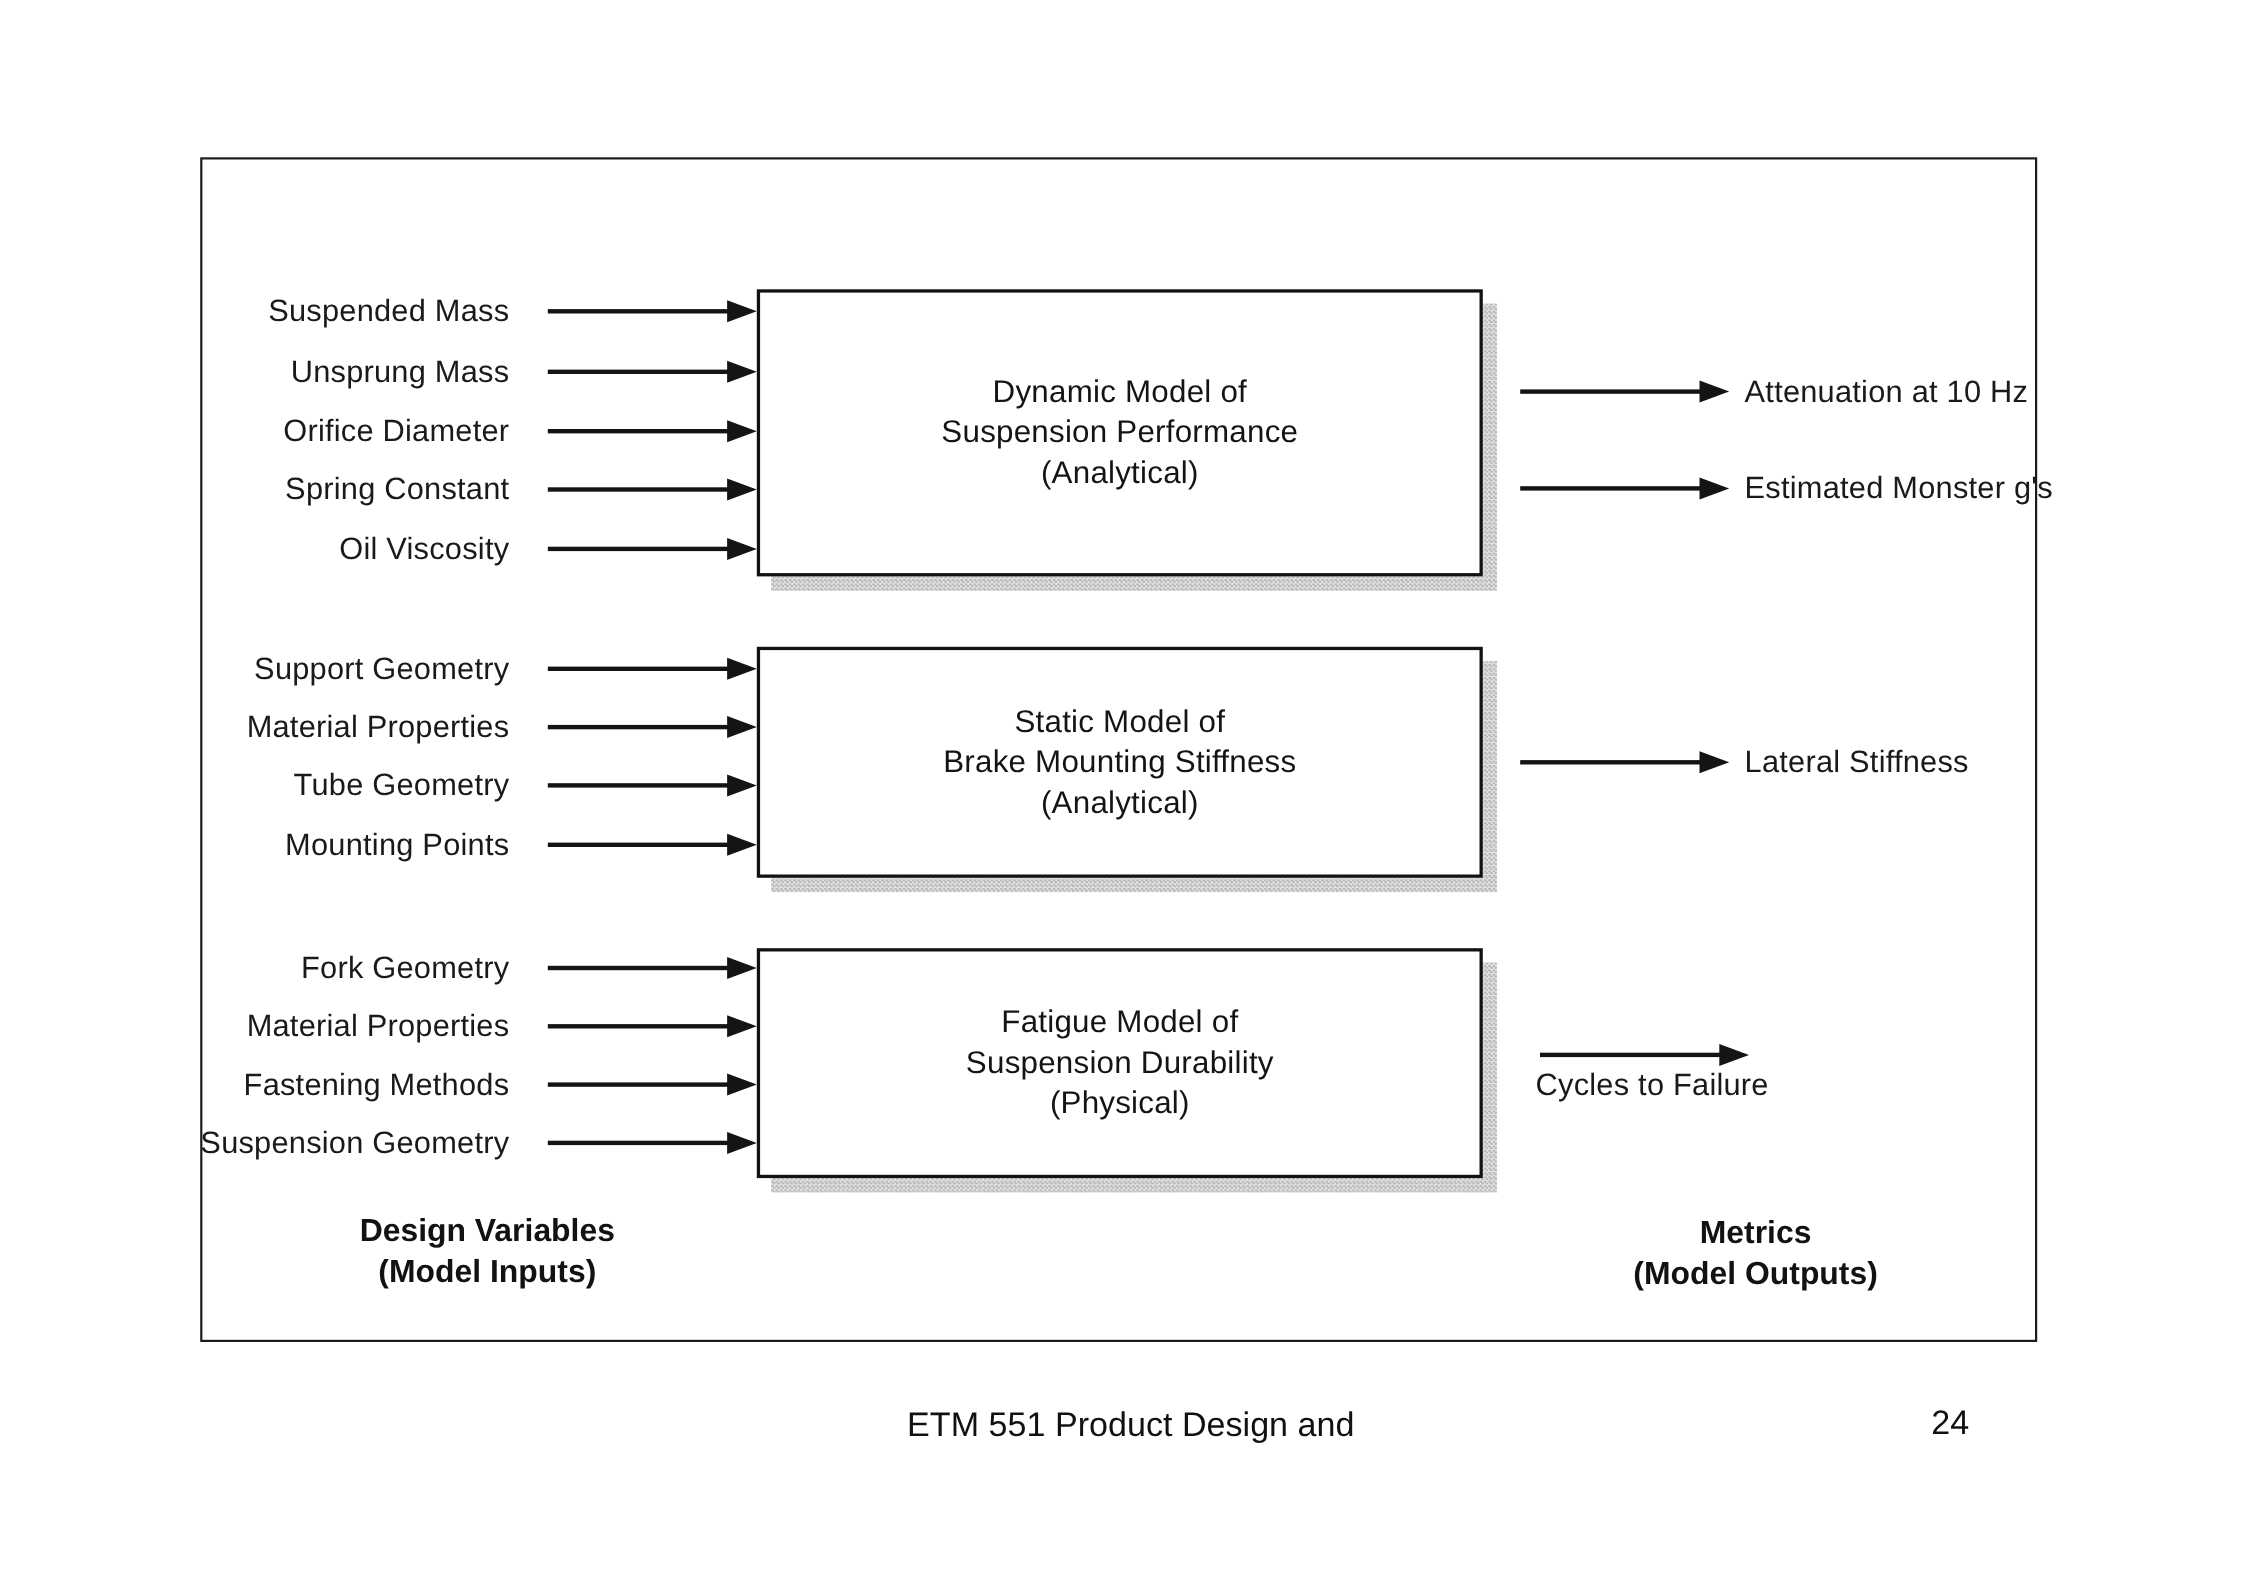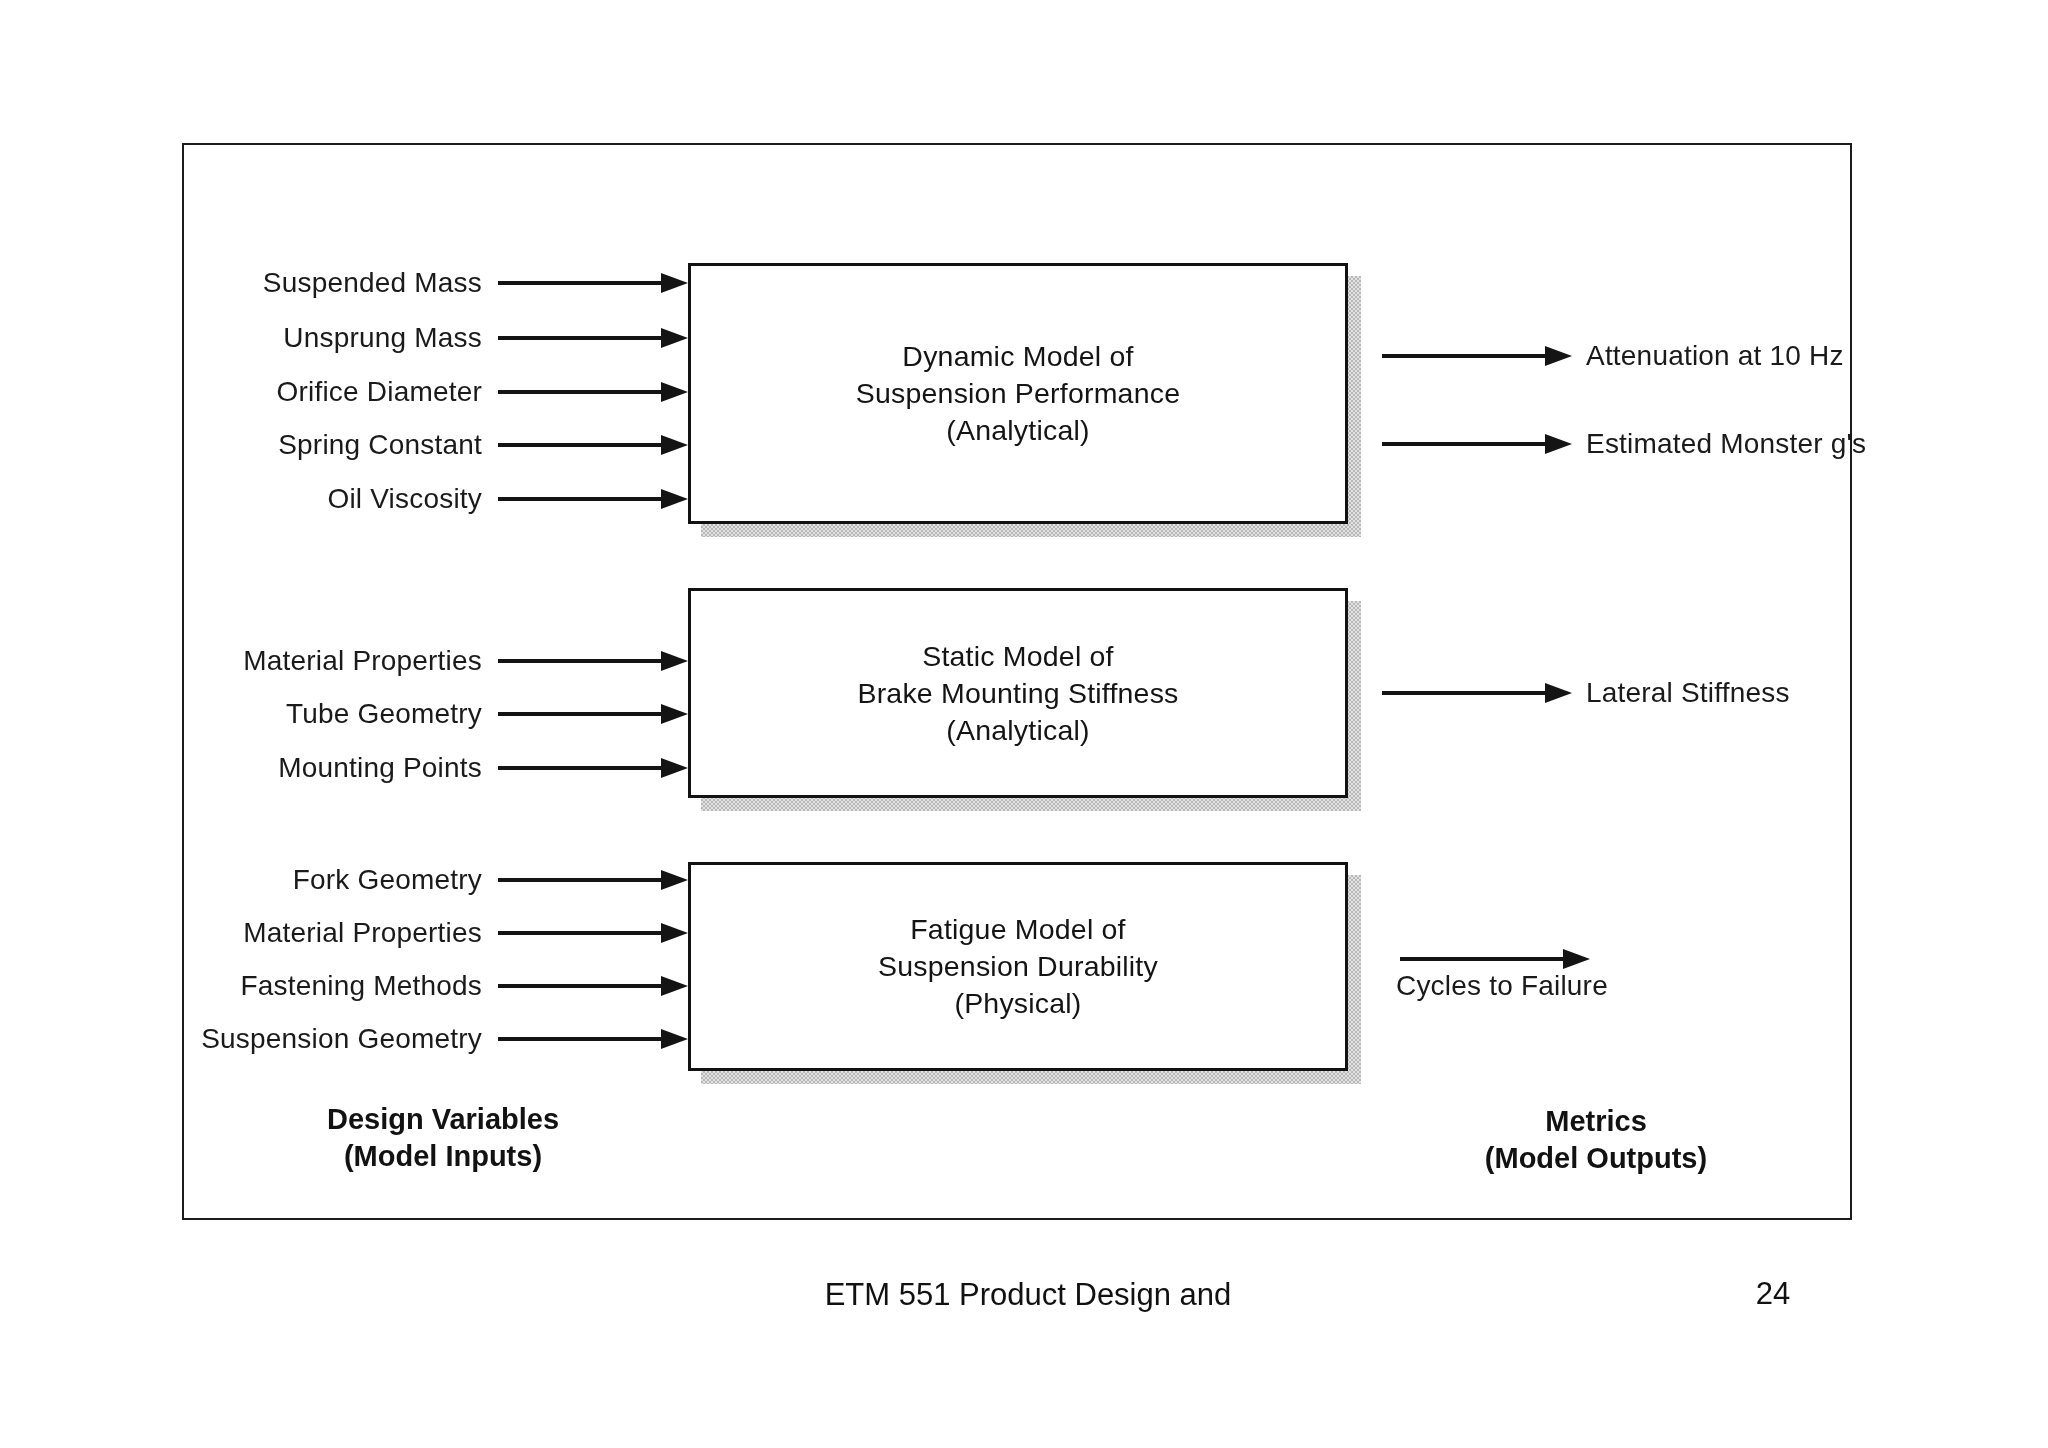--- a/index.html
+++ b/index.html
@@ -30,21 +30,21 @@
     display:flex; flex-direction:column; justify-content:center;
     text-align:center;
   }
   .model-box .title-line {
     font-size:28.5px; line-height:37px; color:#141414; letter-spacing:0.2px;
   }
   
   .io-row {
     position:absolute; height:30px; display:flex; align-items:center;
   }
-  .io-row.input  { right:1360px; justify-content:flex-end; }
+  .io-row.input  { right:1360px; justify-content:flex-end;gap:19px; }
   .io-row.output { left:1358px; justify-content:flex-start;padding-left:24px; }
   .io-label {
     font-size:28px; color:#1a1a1a; white-space:nowrap; letter-spacing:0.2px;
   }
   .io-row.input  .io-label { margin-right:16px; }
   .io-row.output .io-label { margin-left:14px; }
   .harrow {
     position:relative; width:190px; height:22px; flex:0 0 auto;
   }
   .harrow::before {
@@ -116,20 +116,24 @@
     <span class="io-label">Estimated Monster g's</span>
   </div>
 
   <div class="box-shadow" style="left:701px; top:601px; width:660px; height:210px;"></div>
   <div class="model-box" style="top:588px; height:210px;">
     <div class="title-line">Static Model of</div>
     <div class="title-line">Brake Mounting Stiffness</div>
     <div class="title-line">(Analytical)</div>
   </div>
 
+  <div class="io-row input" style="top:593px;">
+    <span class="io-label">Support Geometry</span>
+    <span class="harrow"></span>
+  </div>
   <div class="io-row input" style="top:646px;">
     <span class="io-label">Material Properties</span>
     <span class="harrow"></span>
   </div>
   <div class="io-row input" style="top:699px;">
     <span class="io-label">Tube Geometry</span>
     <span class="harrow"></span>
   </div>
   <div class="io-row input" style="top:753px;">
     <span class="io-label">Mounting Points</span>

